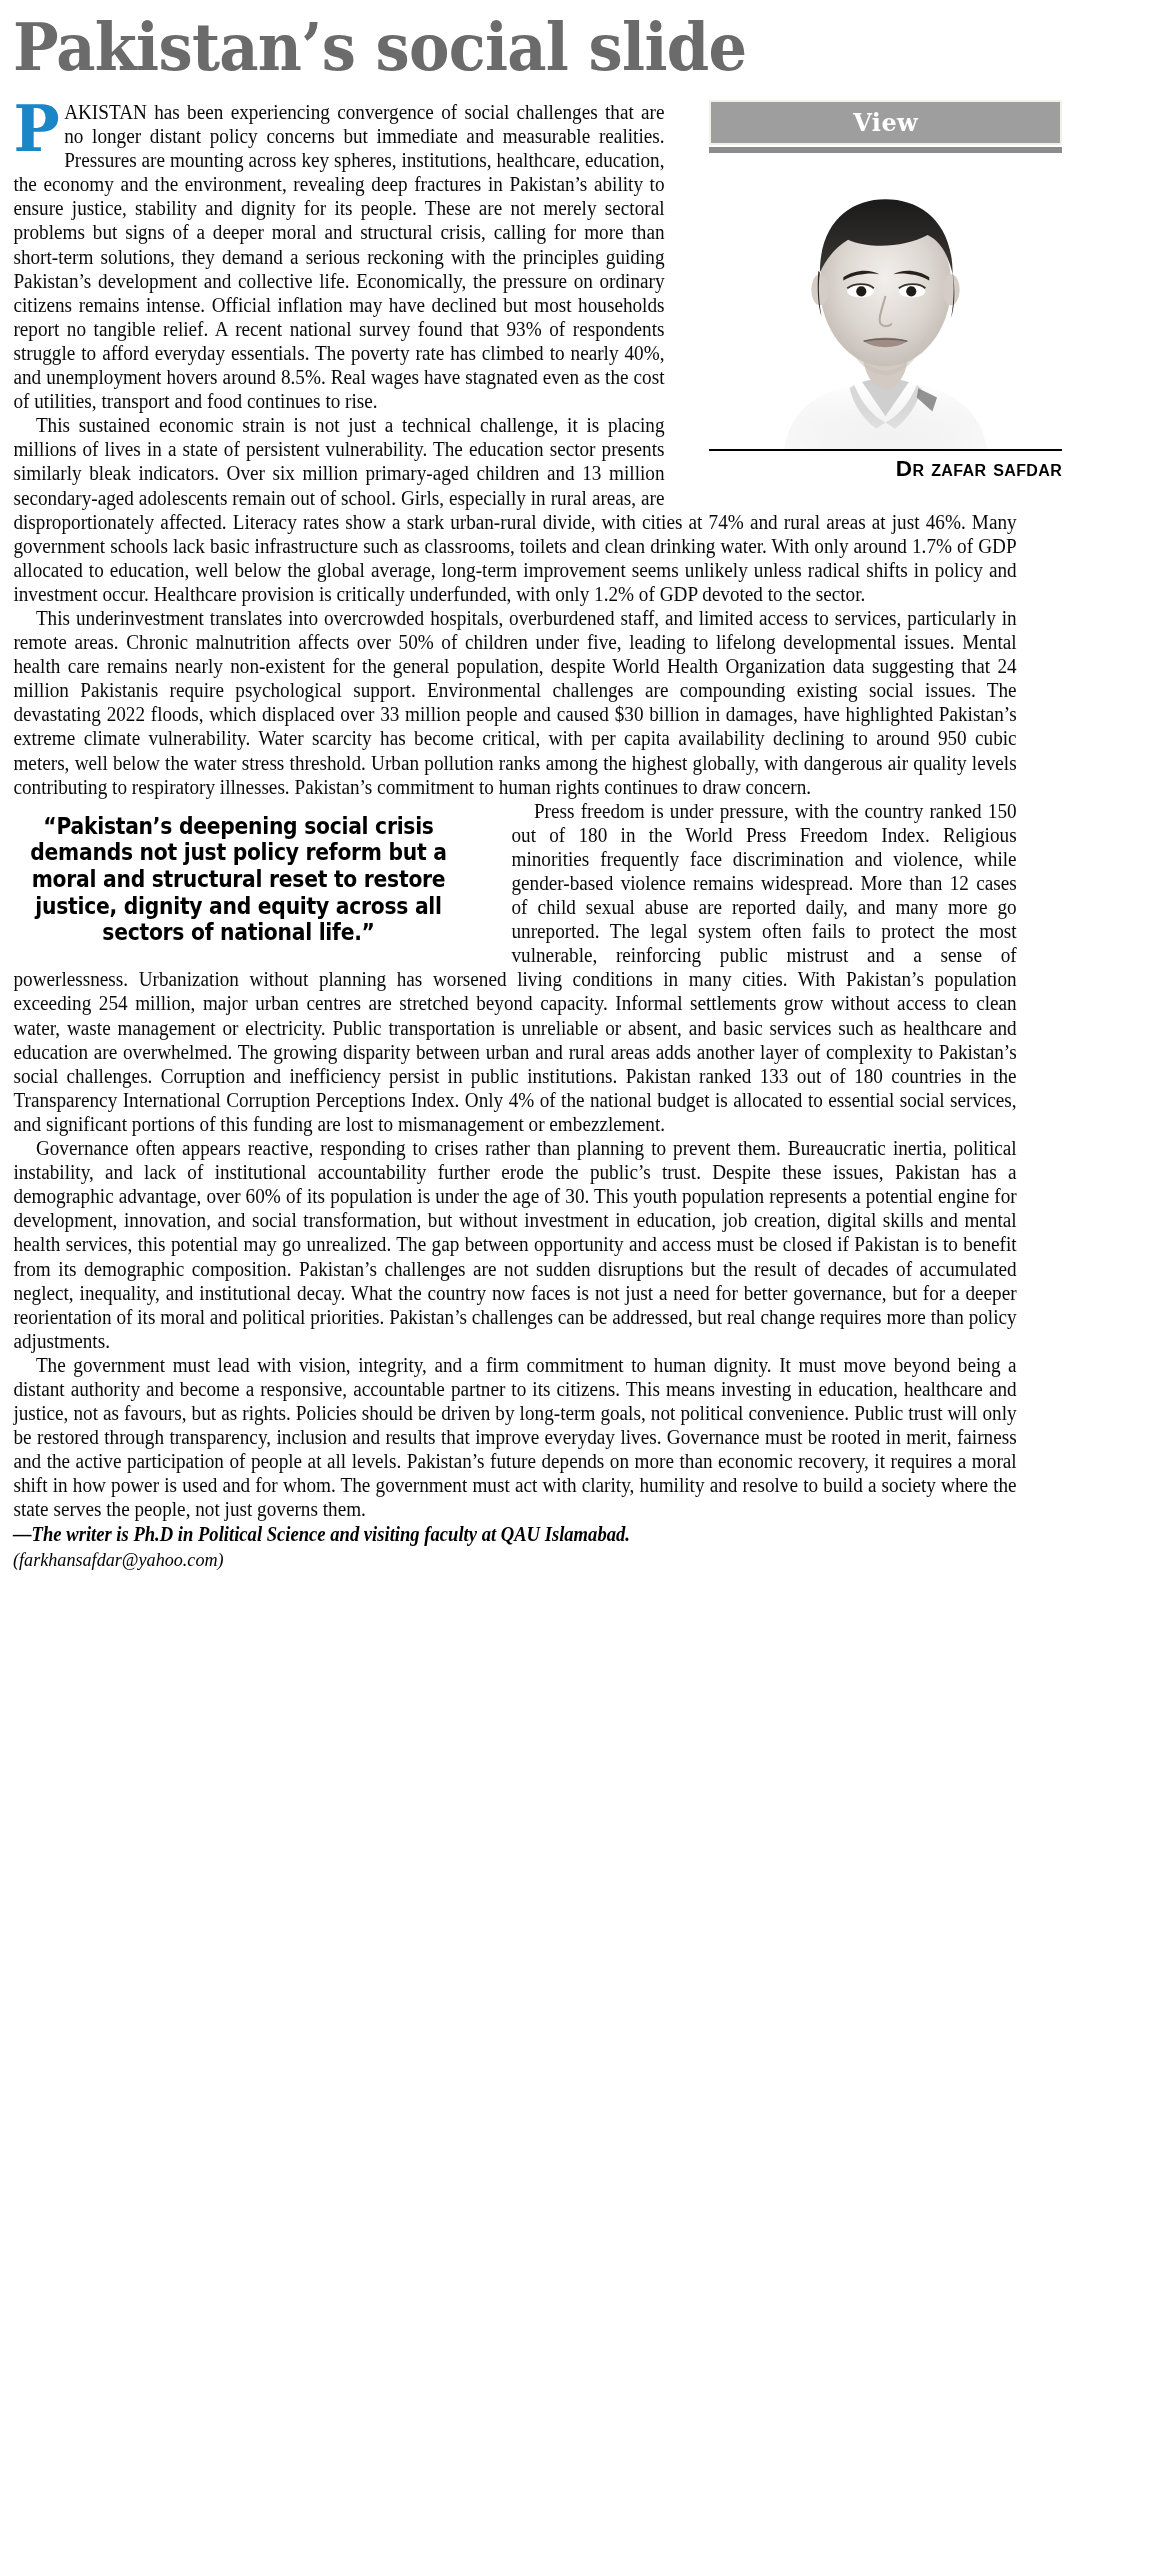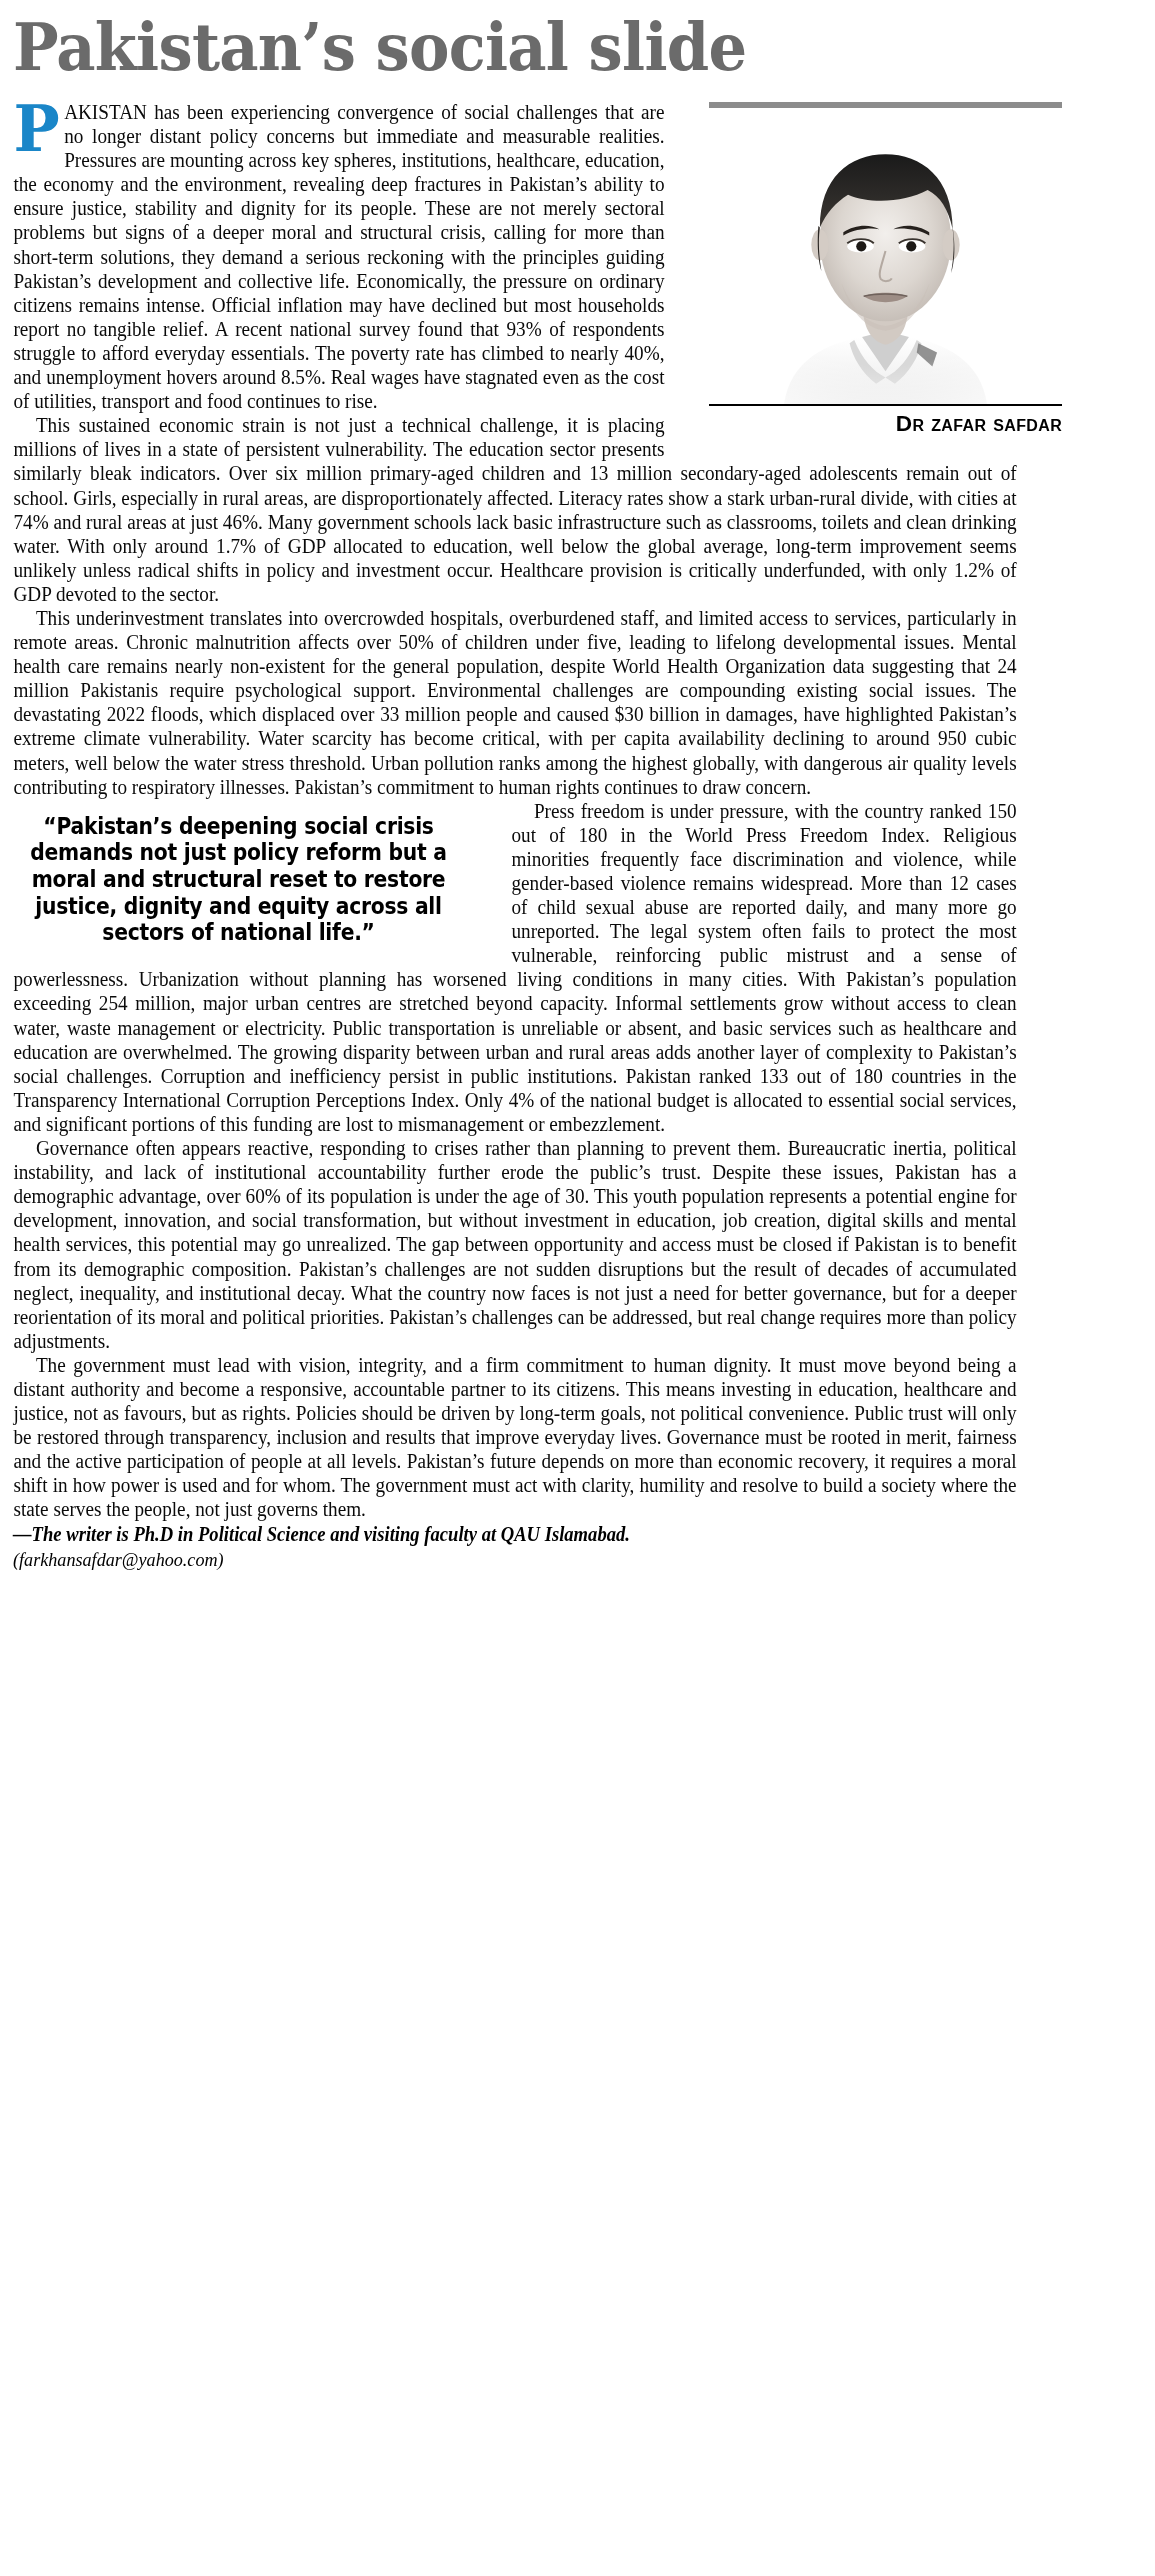--- a/index.html
+++ b/index.html
@@ -143,20 +143,23 @@
   .clearfix::after { content:""; display:block; clear:both; }
 </style>
 </head>
 <body>
 
 <div class="page">
 
   <h1 class="headline">Pakistan’s social slide</h1>
 
   <div class="rail">
+    <div class="view-box">
+      <span class="view-label">View</span>
+    </div>
     <div class="view-rule"></div>
 
     <div class="portrait-wrap">
       <svg class="portrait" viewBox="0 0 452 378" preserveAspectRatio="xMidYMid slice">
         <defs>
           <radialGradient id="faceG" cx="50%" cy="46%" r="58%">
             <stop offset="0%" stop-color="#f2efec"></stop>
             <stop offset="60%" stop-color="#dcd6d0"></stop>
             <stop offset="100%" stop-color="#c2bab3"></stop>
           </radialGradient>

